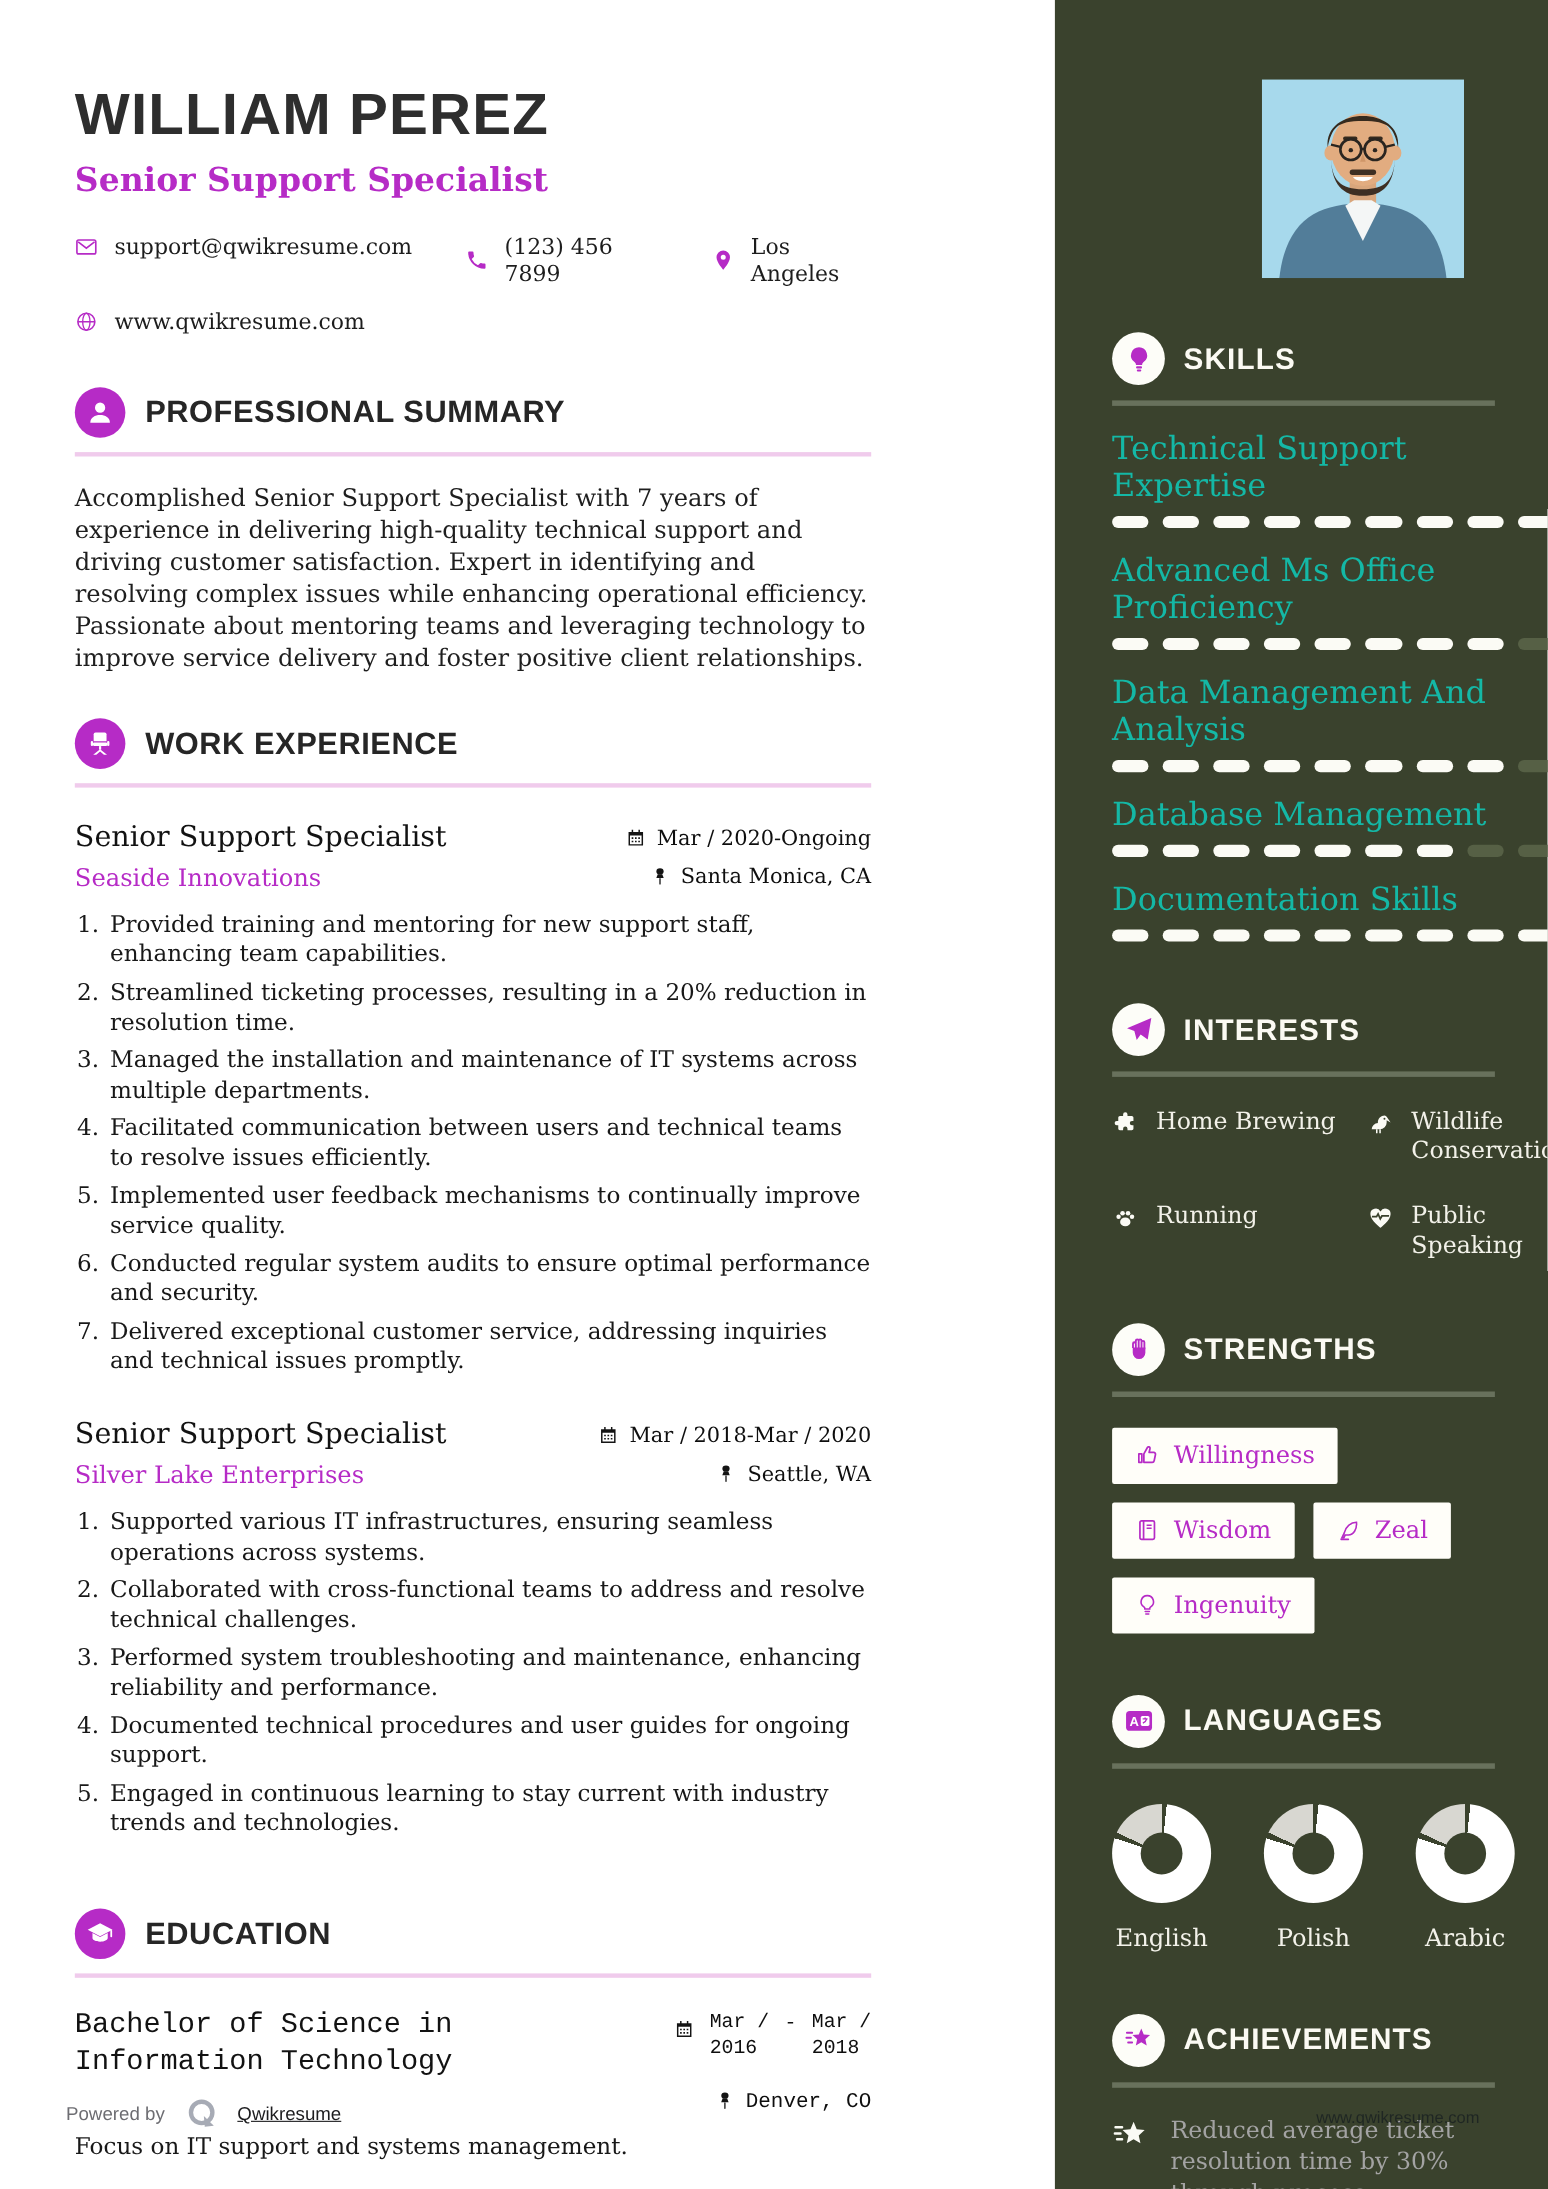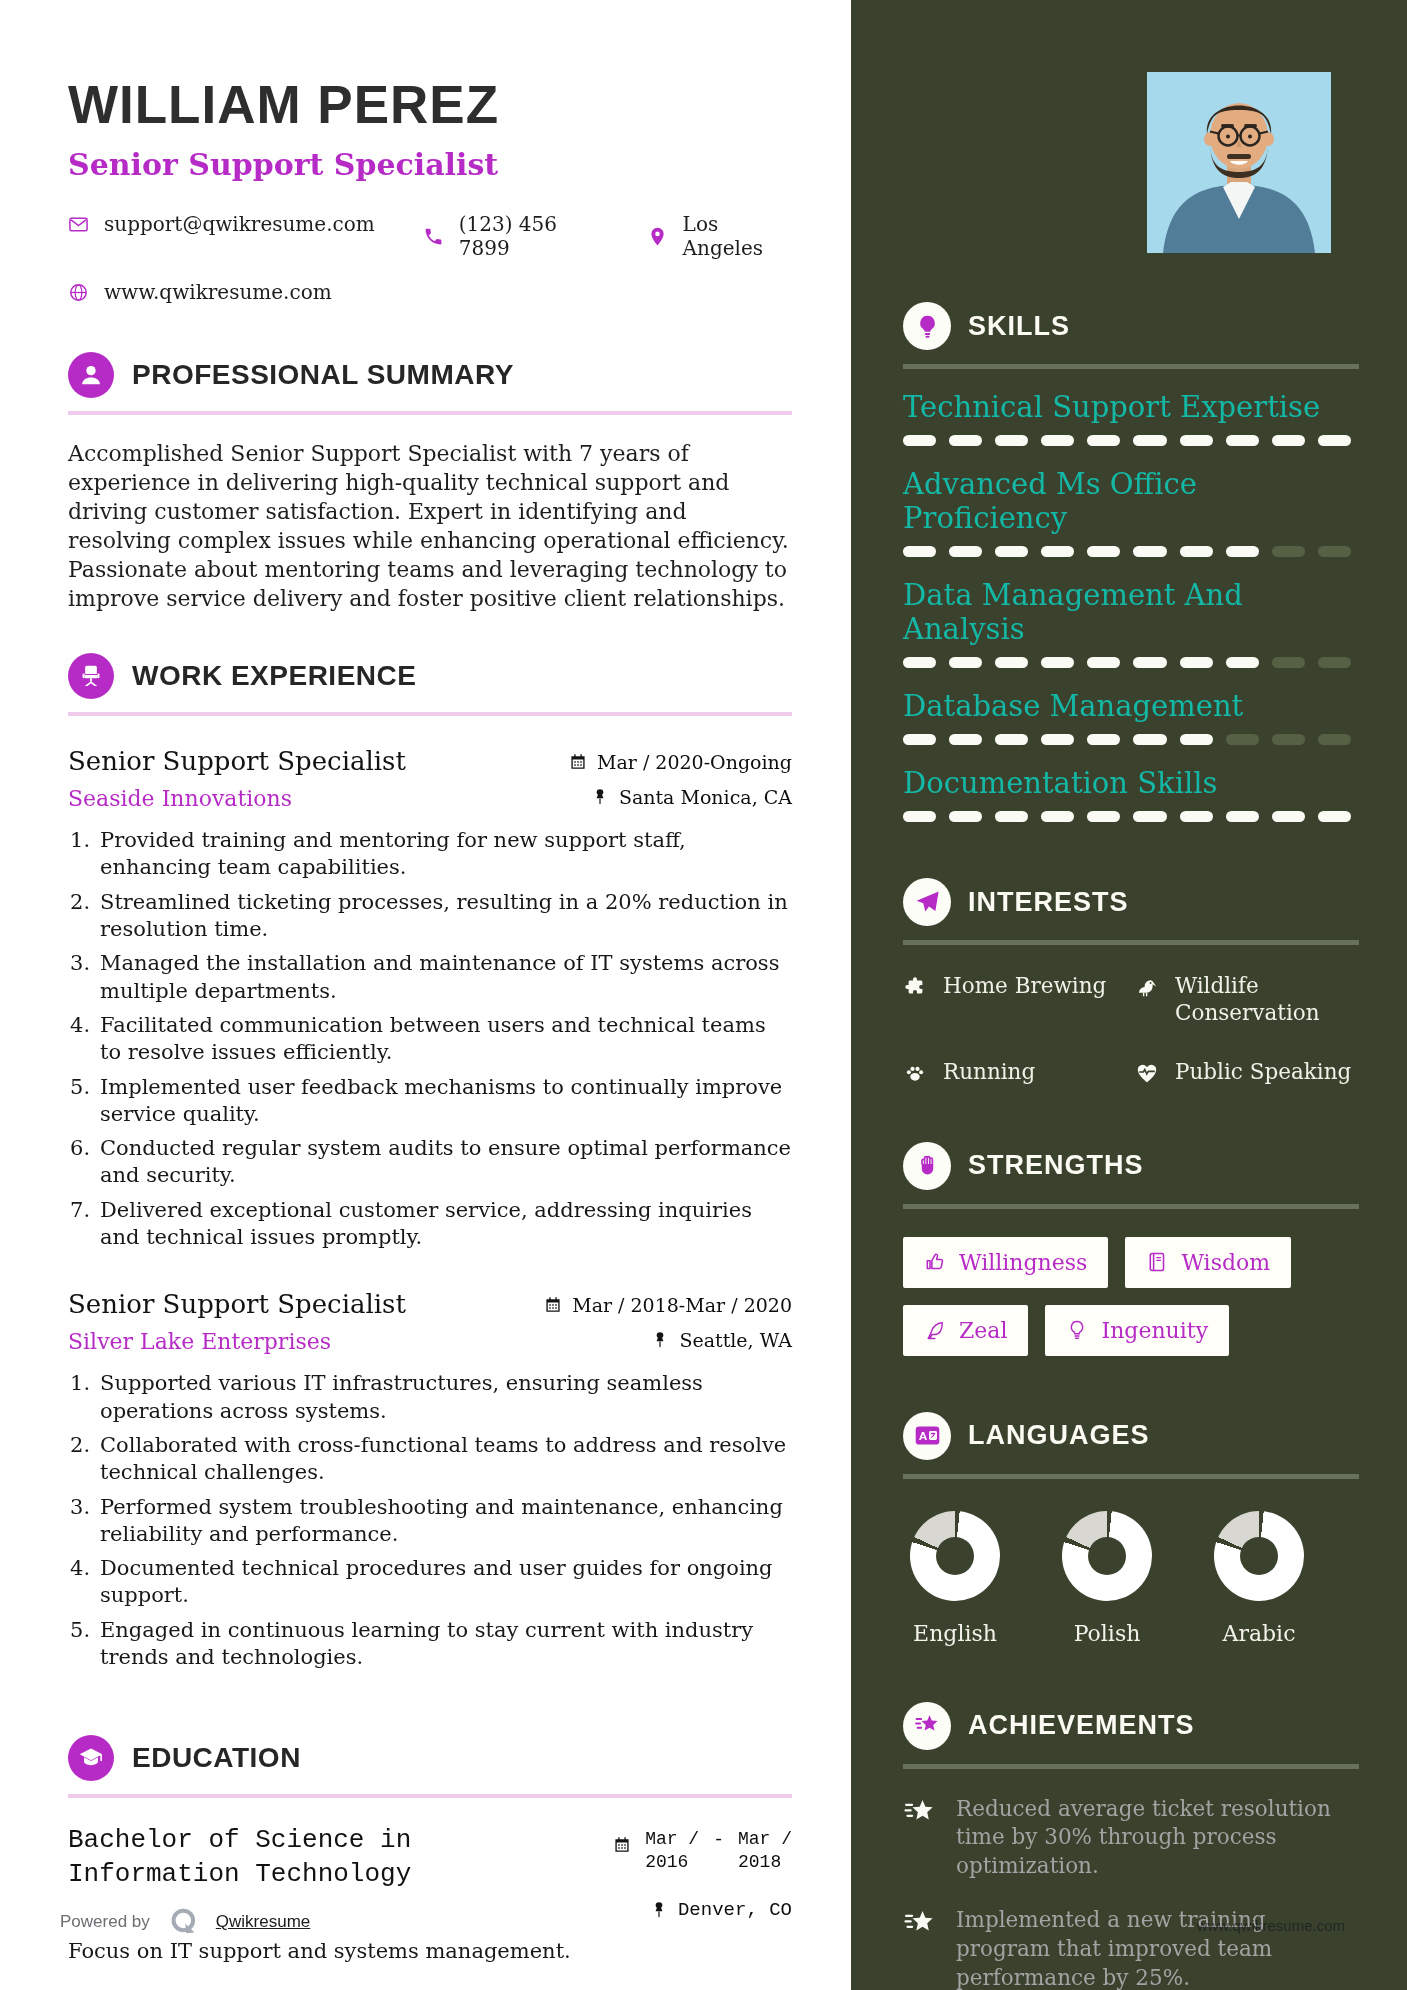--- a/index.html
+++ b/index.html
@@ -54,21 +54,21 @@
   .dsep{padding-top:2px;}
   .school{font-size:22px;color:#b62bc6;margin-top:12px;font-weight:500;}
   .edu-note{font-size:21px;margin-top:18px;color:#181818;}
 
   .footer{position:absolute;left:60px;bottom:52px;display:flex;align-items:center;gap:10px;
           font-family:"Liberation Sans",sans-serif;font-size:17px;color:#6d6d72;}
   .footer .i{width:32px;height:32px;color:#a7abb5;margin-left:8px;}
   .brand{color:#1c1c1e;text-decoration:underline;font-weight:500;margin-left:6px;}
 
   
-  .sidebar{position:absolute;right:0;top:0;bottom:0;width:556px;background:#3a422d;color:#f2f1e9;}
+  .sidebar{position:absolute;right:0;top:0;bottom:0;width:448px;background:#3a422d;color:#f2f1e9;}
   .photo{position:absolute;top:72px;right:76px;width:184px;height:181px;overflow:hidden;}
   .side-content{position:absolute;top:302px;left:52px;right:48px;}
   .side-section{margin-top:0;}
   .side-section + .side-section{margin-top:56px;}
   .side-head{display:flex;align-items:center;gap:17px;padding-bottom:14px;border-bottom:5px solid #68715c;}
   .side-circle{width:48px;height:48px;border-radius:50%;background:#fdfdf8;color:#b62bc6;
                display:flex;align-items:center;justify-content:center;flex:none;}
   .side-circle svg{width:27px;height:27px;}
   .side-title{font-family:"Liberation Sans",sans-serif;font-weight:800;font-size:27px;
               color:#fbfaf3;letter-spacing:1px;}

